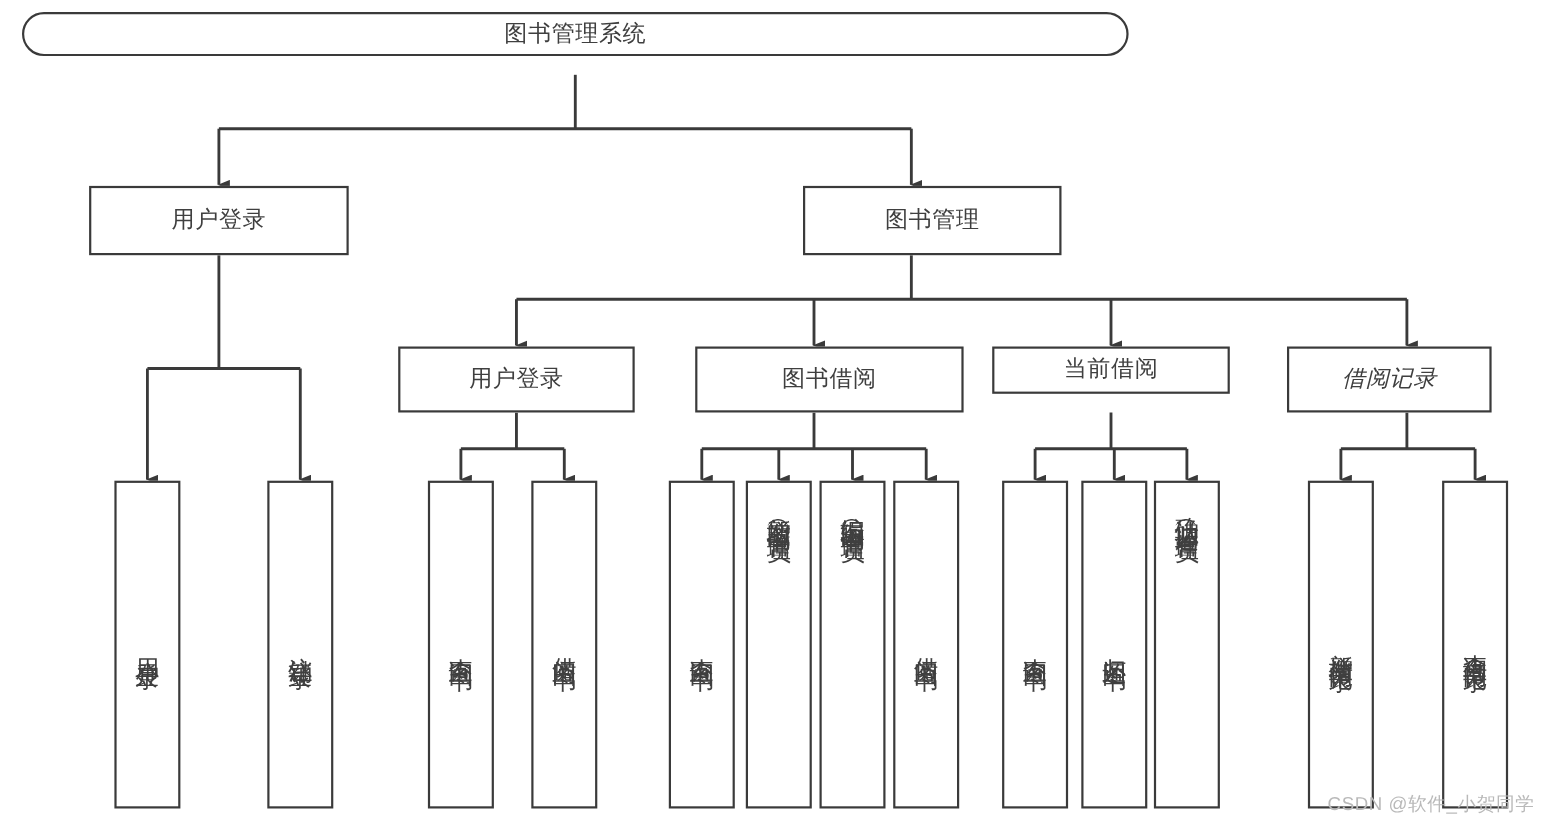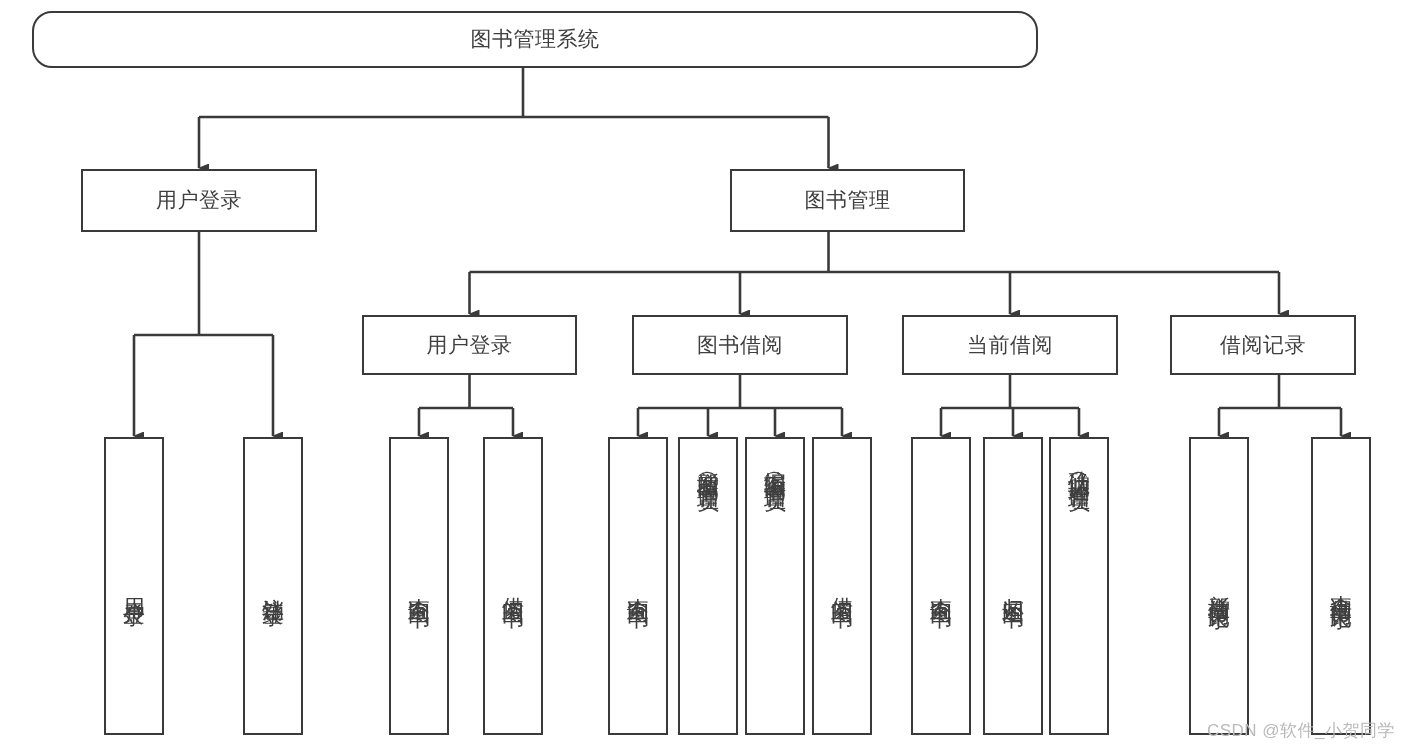--- a/index.html
+++ b/index.html
@@ -111,41 +111,41 @@
         <path d="M 941 408 L 941 436" marker-end="url(#arrowhead)"></path>
         <path d="M 1013 408 L 1013 436" marker-end="url(#arrowhead)"></path>
         <path d="M 1079 408 L 1079 436" marker-end="url(#arrowhead)"></path>
         <path d="M 1279 375 L 1279 408"></path>
         <path d="M 1219 408 L 1341 408"></path>
         <path d="M 1219 408 L 1219 436" marker-end="url(#arrowhead)"></path>
         <path d="M 1341 408 L 1341 436" marker-end="url(#arrowhead)"></path>
       </g>
   </svg>
 
-  <div class="node" style="left: 32px; top: 11px; width: 1006px; height: 57px; border-radius: 20px;">
+  <div class="node" style="left: 20px; top: 11px; width: 1006px; height: 40px; border-radius: 20px;">
     <span class="label">图书管理系统</span>
   </div>
 
   <div class="node" style="left: 81px; top: 169px; width: 236px; height: 63px;">
     <span class="label">用户登录</span>
   </div>
   <div class="node" style="left: 730px; top: 169px; width: 235px; height: 63px;">
     <span class="label">图书管理</span>
   </div>
 
   <div class="node" style="left: 362px; top: 315px; width: 215px; height: 60px;">
     <span class="label">用户登录</span>
   </div>
-  <div class="node" style="left: 632px; top: 315px; width: 216px; height: 60px;">
+  <div class="node" style="left: 632px; top: 315px; width: 244px; height: 60px;">
     <span class="label">图书借阅</span>
   </div>
-  <div class="node" style="left: 902px; top: 315px; width: 216px; height: 60px;">
+  <div class="node" style="left: 902px; top: 315px; width: 216px; height: 43px;">
     <span class="label">当前借阅</span>
   </div>
-  <div class="node" style="left: 1170px; top: 315px; width: 186px; height: 60px;">
+  <div class="node" style="left: 1170px; top: 315px; width: 186px; height: 60px; font-style: italic;">
     <span class="label">借阅记录</span>
   </div>
 
   <div class="node vertical center-text" style="left: 104px; top: 437px; width: 60px; height: 298px;">
     <span class="label">用户登录</span>
   </div>
   <div class="node vertical center-text" style="left: 243px; top: 437px; width: 60px; height: 298px;">
     <span class="label">注销登录</span>
   </div>
   <div class="node vertical center-text" style="left: 389px; top: 437px; width: 60px; height: 298px;">

